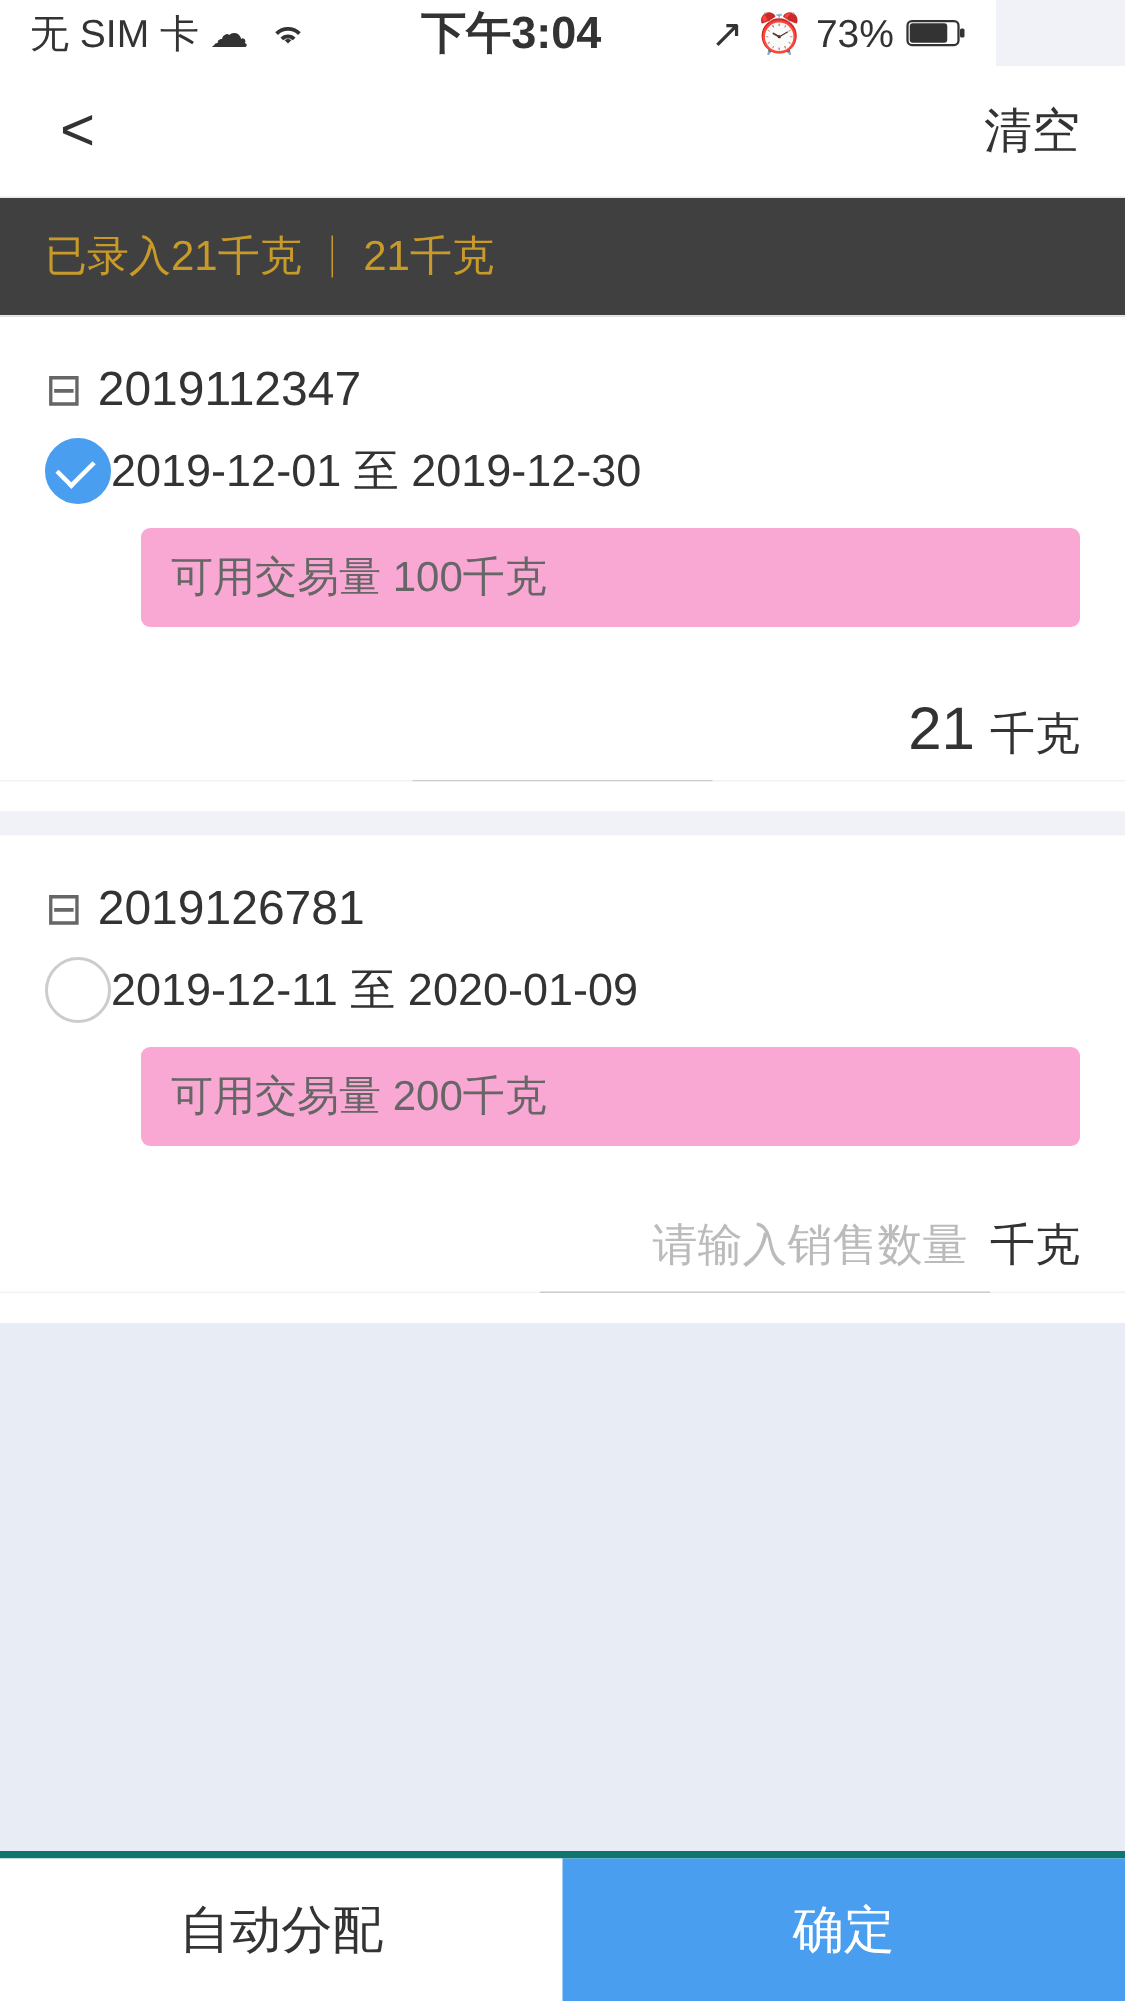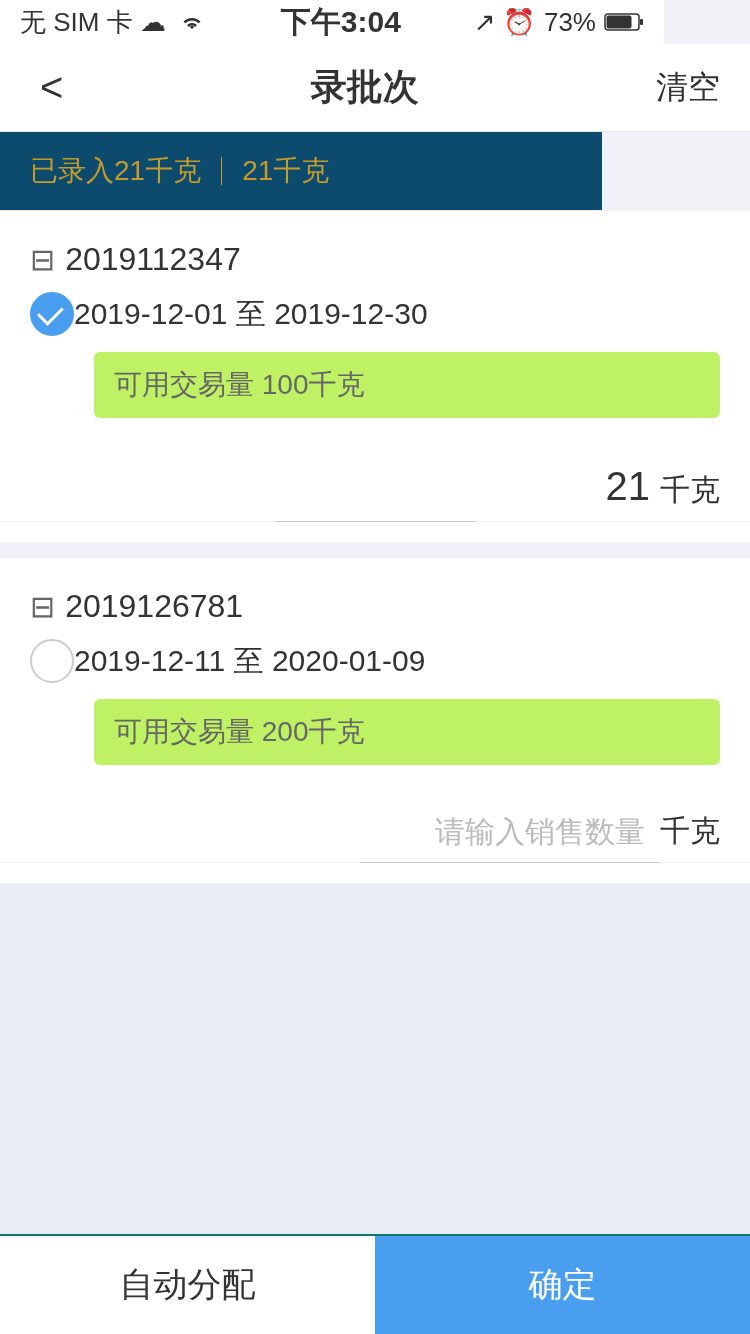--- a/index.html
+++ b/index.html
@@ -63,22 +63,22 @@
       font-weight: 600;
       color: #333;
     }
     .nav-clear {
       font-size: 32px;
       color: #333;
     }
 
     
     .info-banner {
-      width: 602px;
-      background: #0c4a6e;
+      width: 750px;
+      background: #404040;
       padding: 20px 30px;
       display: flex;
       align-items: center;
       gap: 0;
       border-bottom: 1px solid #f0ead8;
     }
     .info-label {
       font-size: 28px;
       color: #c89a2a;
     }
@@ -147,21 +147,21 @@
       transform: rotate(-45deg) translateY(-3px);
       display: block;
     }
 
     .date-range {
       font-size: 30px;
       color: #333;
     }
 
     .available-box {
-      background: #bef264;
+      background: #f9a8d4;
       border-radius: 6px;
       padding: 14px 20px;
       font-size: 28px;
       color: #666;
       margin-left: 64px;
       margin-bottom: 10px;
     }
 
     
     .amount-row {
@@ -231,21 +231,21 @@
 
     
     .footer {
       position: fixed;
       bottom: 0;
       left: 0;
       width: 750px;
       height: 100px;
       display: flex;
       background: #fff;
-      border-top: 2px solid #0f766e;
+      border-top: 5px solid #0f766e;
     }
     .footer-auto {
       flex: 1;
       display: flex;
       align-items: center;
       justify-content: center;
       font-size: 34px;
       color: #333;
       cursor: pointer;
       background: #fff;
@@ -290,21 +290,20 @@
     <svg width="40" height="20" viewBox="0 0 40 20">
       <rect x="1" y="2" width="34" height="16" rx="3" ry="3" fill="none" stroke="#333" stroke-width="1.5"></rect>
       <rect x="36" y="7" width="3" height="6" rx="1" fill="#333"></rect>
       <rect x="2.5" y="3.5" width="25" height="13" rx="2" fill="#333"></rect>
     </svg>
   </div>
 </div>
 
 <div class="nav-bar">
   <span class="nav-back">&lt;</span>
-  <span class="nav-title">录批次</span>
   <span class="nav-clear">清空</span>
 </div>
 
 <div class="info-banner">
   <span class="info-label">已录入21千克</span>
   <div class="info-divider"></div>
   <span class="info-value">21千克</span>
 </div>
 
 <div class="card">

